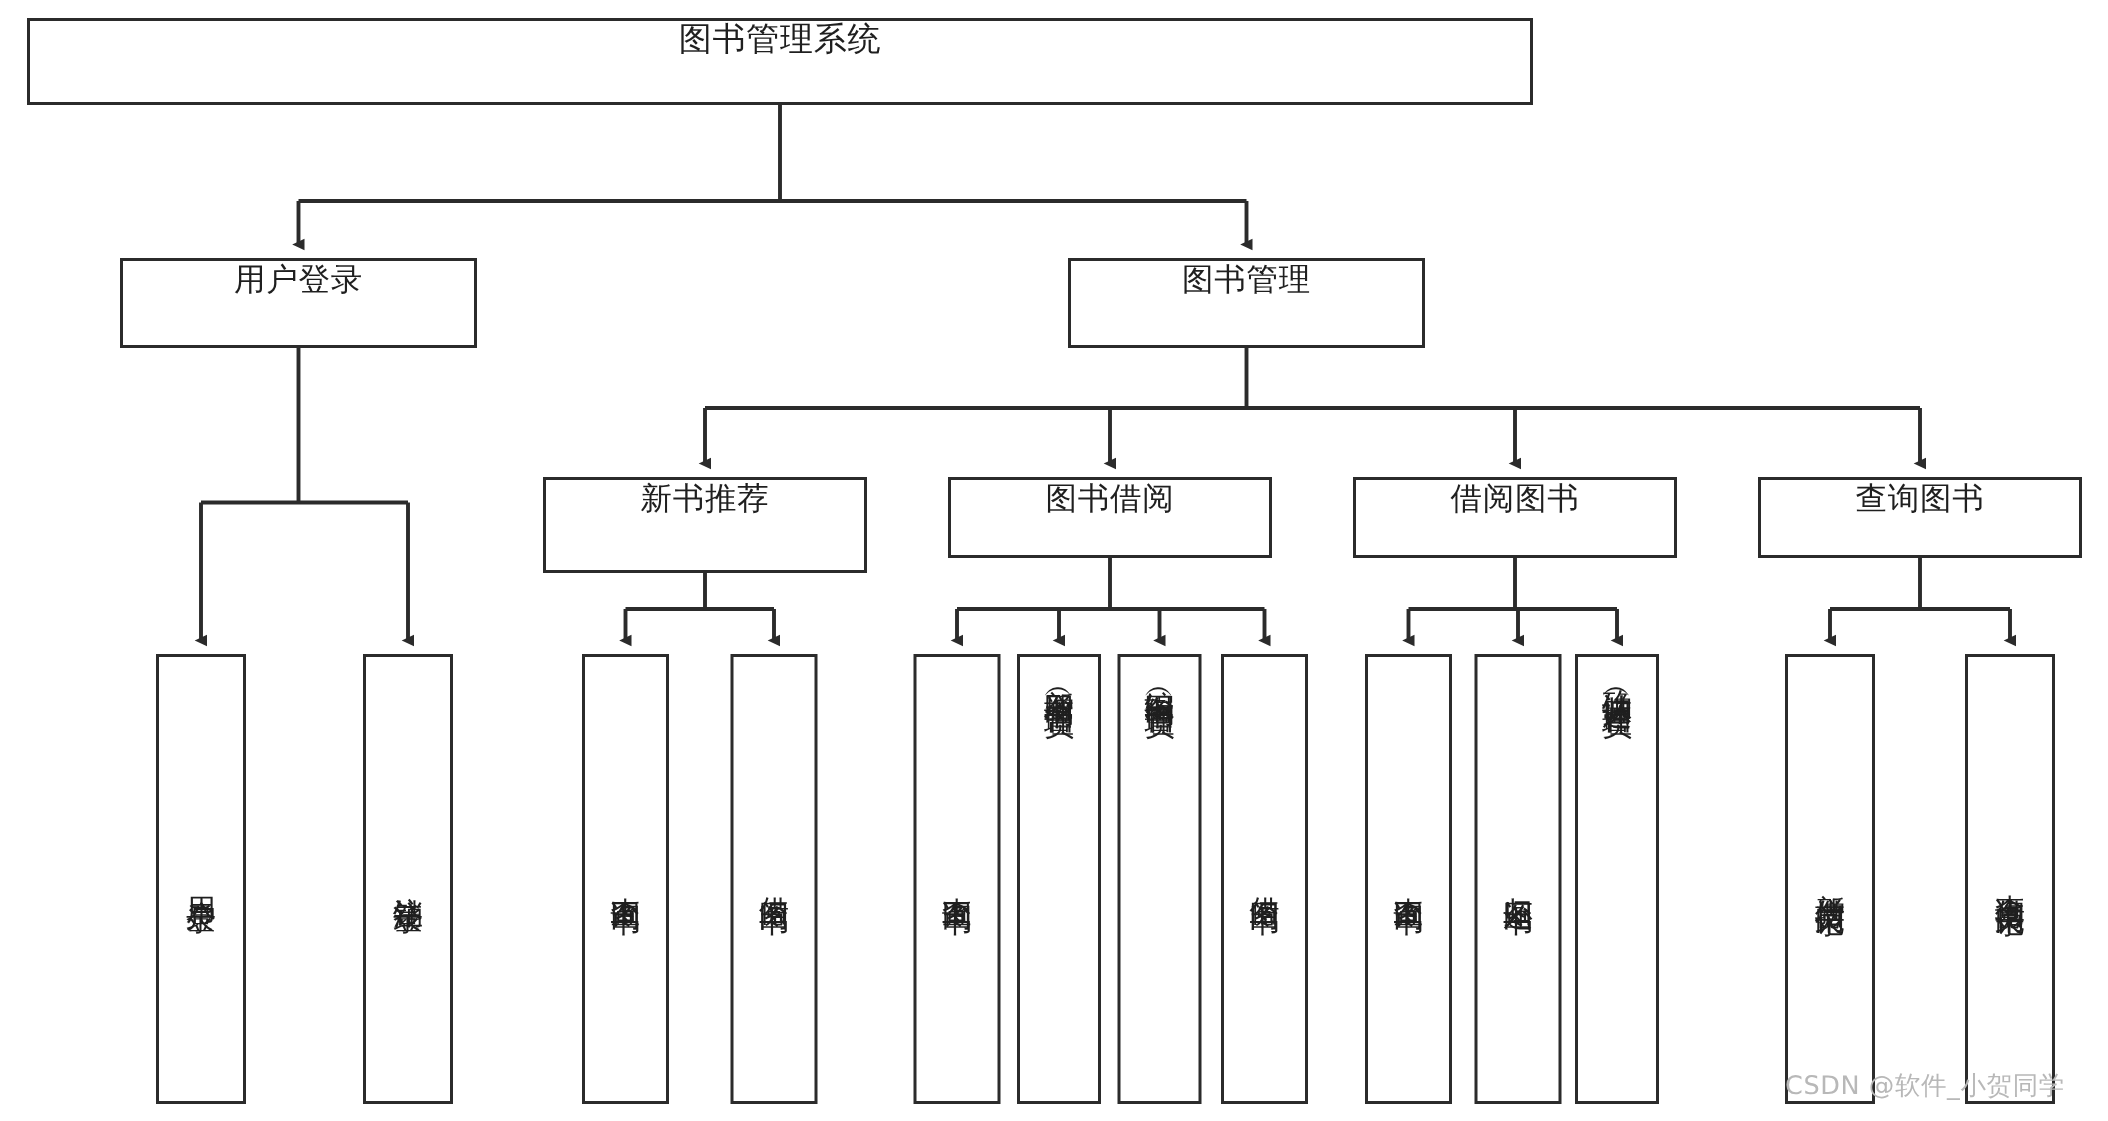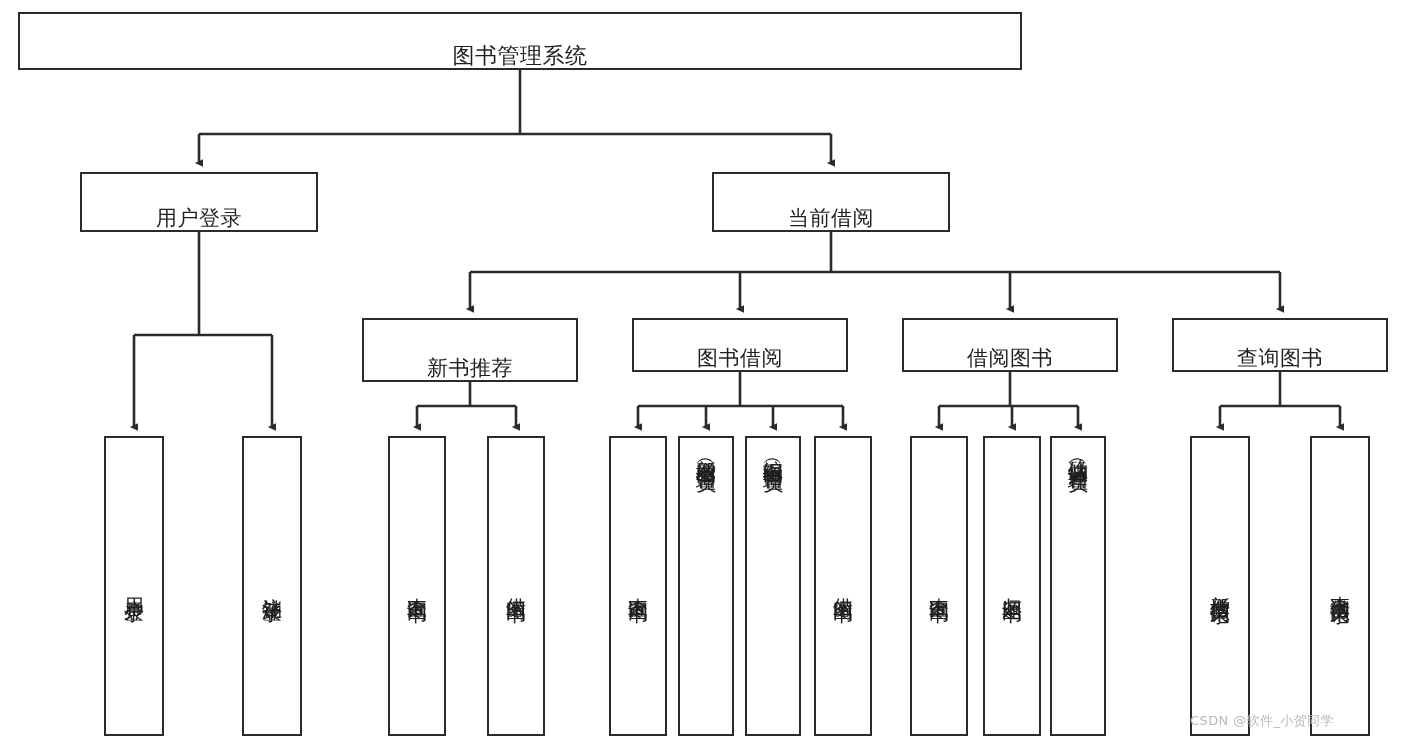--- a/index.html
+++ b/index.html
@@ -25,21 +25,21 @@
     top: 0;
     width: 1405px;
     height: 747px;
   }
   .node {
     position: absolute;
     box-sizing: border-box;
     background: #ffffff;
     border: 2px solid #2b2b2b;
     display: flex;
-    align-items: flex-end;
+    align-items: flex-start;
     justify-content: center;
     z-index: 3;
   }
   .node-label {
     font-size: 21px;
     line-height: 1.15;
     color: #1f1f1f;
     letter-spacing: 0.5px;
     white-space: nowrap;
     text-align: center;
@@ -58,21 +58,21 @@
     letter-spacing: 2px;
     white-space: nowrap;
     height: auto;
   }
   .node-leaf.leaf-center {
     align-items: center;
     padding-top: 0;
   }
   .watermark {
     position: absolute;
-    font-size: 13px;
+    font-size: 17px;
     color: #b8b8b8;
     white-space: nowrap;
     z-index: 5;
     letter-spacing: 0.4px;
   }
 </style>
 </head>
 <body>
 
 <div id="diagram-root">
@@ -121,21 +121,21 @@
   </svg>
 
   <div id="nodes-layer">
       <div class="node node-root" style="left: 18px; top: 12px; width: 1004px; height: 58px;">
         <span class="node-label">图书管理系统</span>
       </div>
       <div class="node node-level1" style="left: 80px; top: 172px; width: 238px; height: 60px;">
         <span class="node-label">用户登录</span>
       </div>
       <div class="node node-level1" style="left: 712px; top: 172px; width: 238px; height: 60px;">
-        <span class="node-label">当前借阅</span>
+        <span class="node-label">图书管理</span>
       </div>
       <div class="node node-level2" style="left: 362px; top: 318px; width: 216px; height: 64px;">
         <span class="node-label">新书推荐</span>
       </div>
       <div class="node node-level2" style="left: 632px; top: 318px; width: 216px; height: 54px;">
         <span class="node-label">图书借阅</span>
       </div>
       <div class="node node-level2" style="left: 902px; top: 318px; width: 216px; height: 54px;">
         <span class="node-label">借阅图书</span>
       </div>

